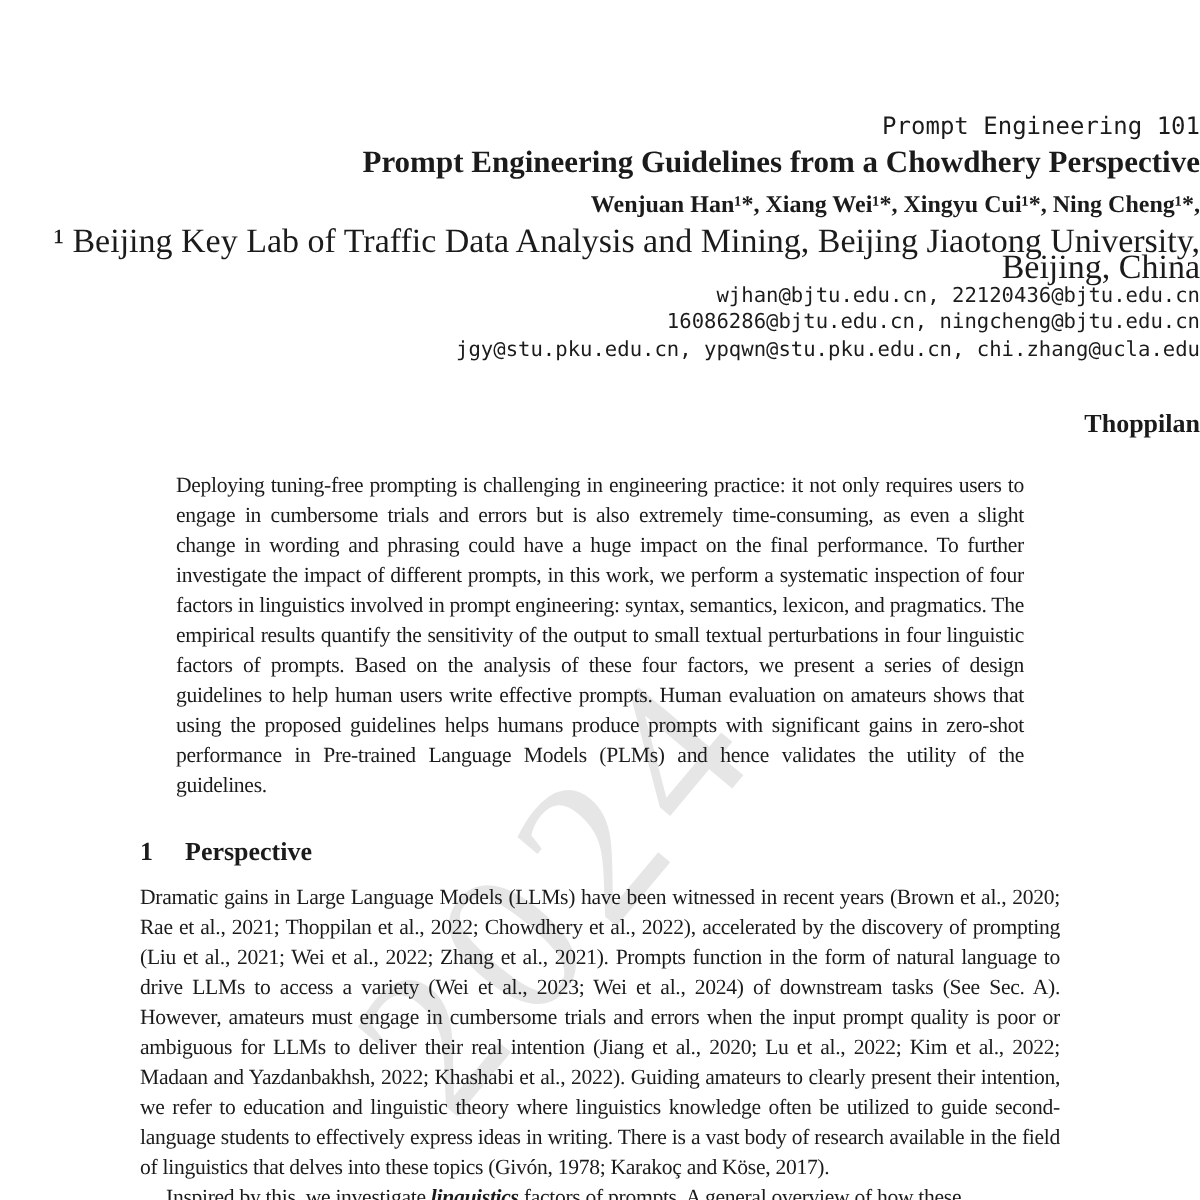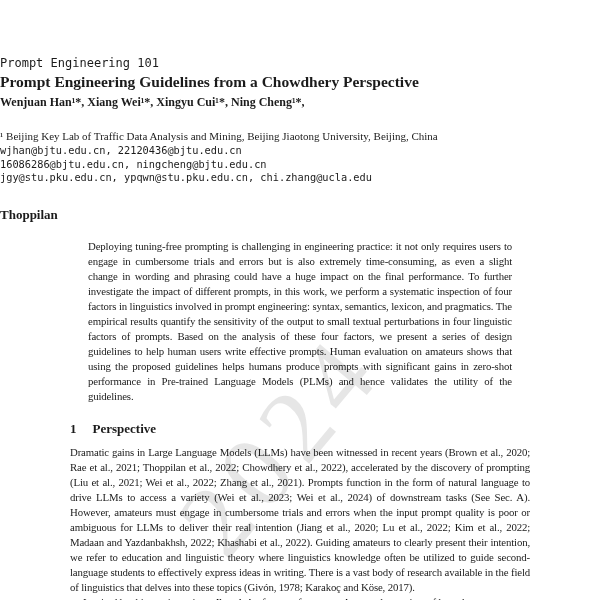--- a/index.html
+++ b/index.html
@@ -19,43 +19,43 @@
     font-size: 104px;
     font-family: "Liberation Serif", serif;
     color: rgba(60, 60, 60, 0.13);
     transform: rotate(-50deg);
     transform-origin: center;
     letter-spacing: 10px;
     white-space: nowrap;
     z-index: 0;
   }
   .content { position: relative; z-index: 1; padding-top: 56px; }
-  .center { text-align: left; }
+  .center { text-align: right; }
   .pretitle {
     font-family: "DejaVu Sans Mono", monospace;
     font-size: 12px;
     line-height: 15px;
     letter-spacing: 0px;
   }
   .paper-title {
     font-size: 15.5px;
     font-weight: bold;
     line-height: 20px;
     margin-top: 1px;
   }
   .authors {
     font-size: 12px;
     font-weight: bold;
     line-height: 14.5px;
     margin-top: 3px;
   }
   .affiliations {
-    font-size: 11px;
+    font-size: 17px;
     line-height: 13.5px;
-    margin-top: 20px;
+    margin-top: 4px;
   }
   .emails {
     font-family: "DejaVu Sans Mono", monospace;
     font-size: 10.3px;
     line-height: 13.5px;
     margin-top: 1px;
   }
   .abstract-heading {
     font-size: 13px;
     font-weight: bold;

